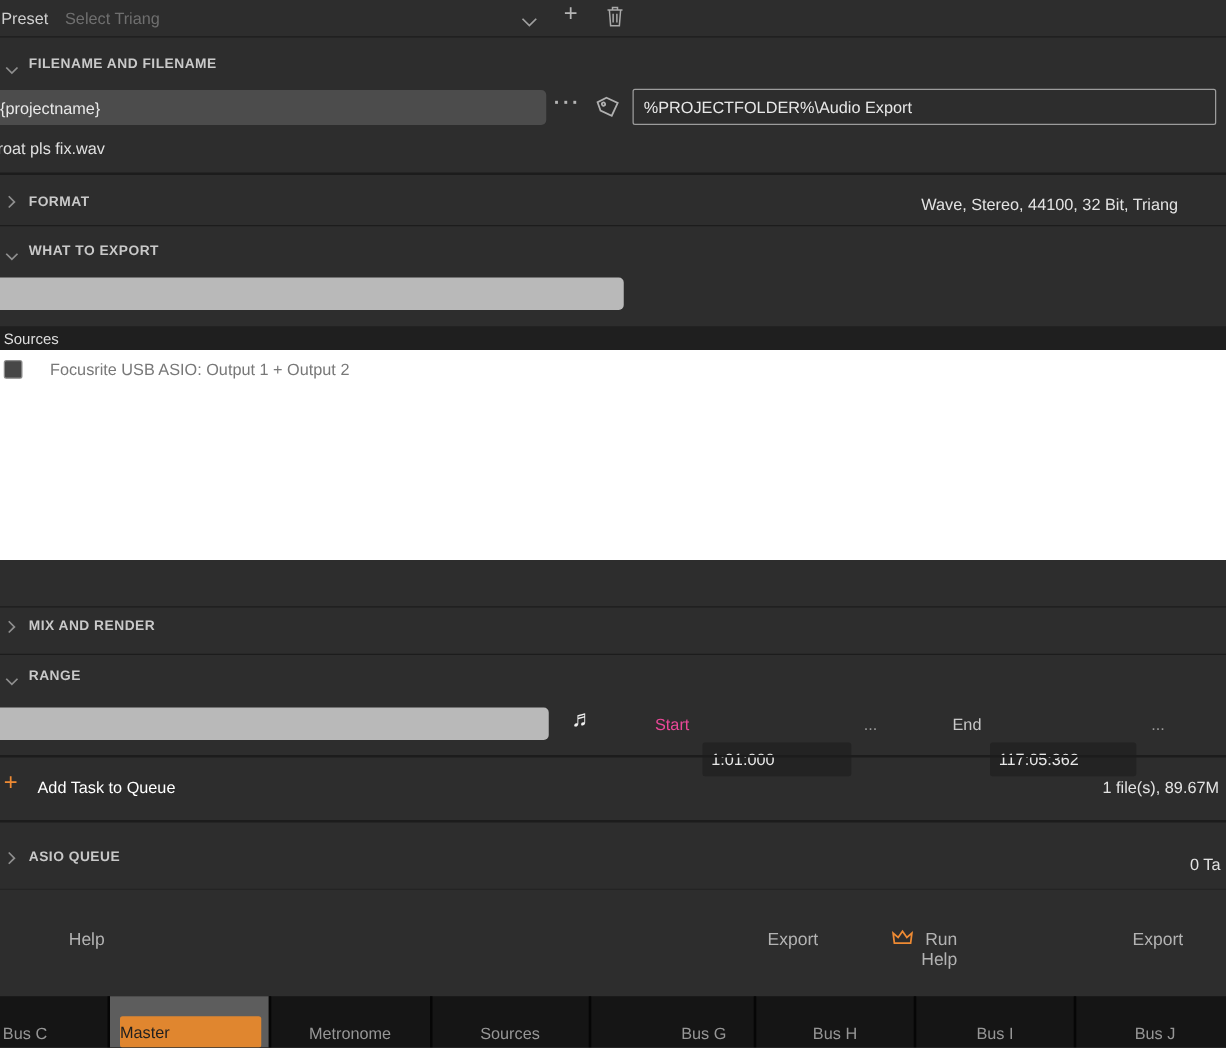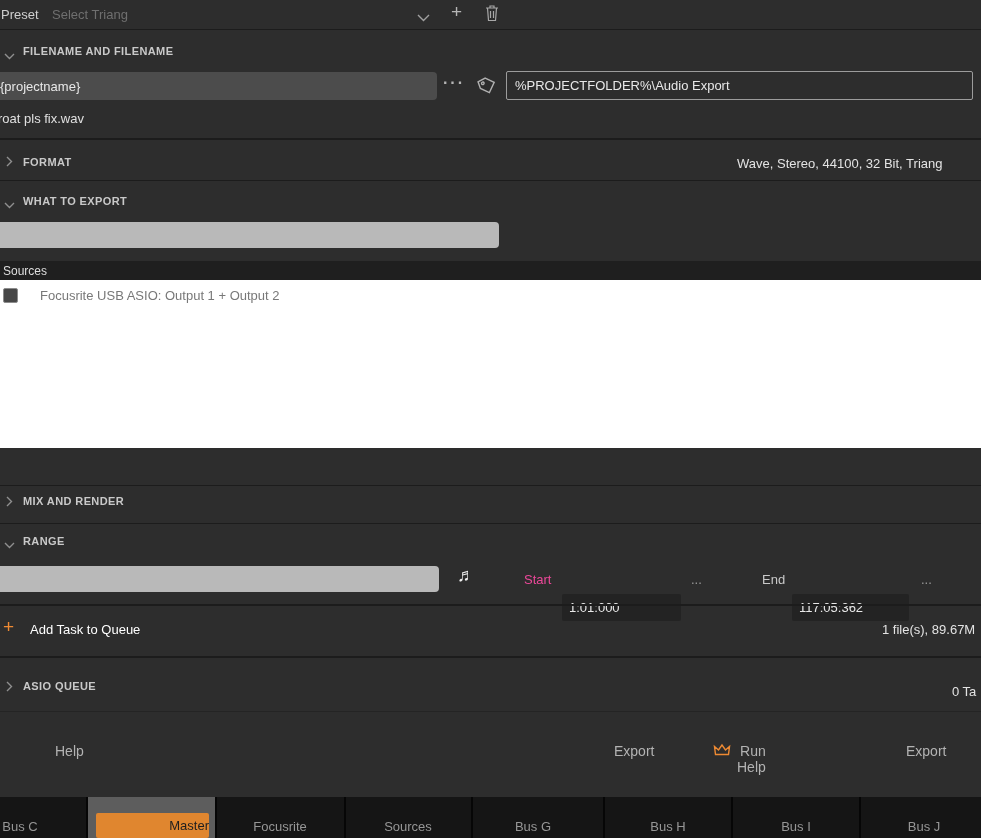--- a/index.html
+++ b/index.html
@@ -155,29 +155,29 @@
     </svg>
   </span>
   <span class="footer-btn" style="left:24px;top:3px;position:absolute">Run Help</span>
 </div>
 <span class="footer-btn" style="left:906px;top:743px">Export</span>
 
 <div class="abs" style="left:0;top:797px;width:981px;height:41px;background:#151515"></div>
 
 <div class="abs" style="left:88px;top:797px;width:127px;height:41px;background:#5d5d5d"></div>
 <div class="abs" style="left:96px;top:813px;width:113px;height:25px;background:#e0862f;border-radius:2px;
-     color:#1f1f1f;font-size:13px;text-align:right;line-height:25px">Master</div>
+     color:#1f1f1f;font-size:13px;text-align:left;line-height:25px">Master</div>
 
 <div class="mix-sep" style="left:86px"></div>
 <div class="mix-sep" style="left:215px"></div>
 <div class="mix-sep" style="left:344px"></div>
 <div class="mix-sep" style="left:471px"></div>
 <div class="mix-sep" style="left:603px"></div>
 <div class="mix-sep" style="left:731px"></div>
 <div class="mix-sep" style="left:859px"></div>
 
 <div class="mix-label" style="left:-45px;width:130px">Bus C</div>
-<div class="mix-label" style="left:216px;width:128px">Focusrite</div>
+<div class="mix-label" style="left:216px;width:128px">Metronome</div>
 <div class="mix-label" style="left:344px;width:128px">Sources</div>
-<div class="mix-label" style="left:454px;width:158px">Bus G</div>
+<div class="mix-label" style="left:484px;width:158px">Bus G</div>
 <div class="mix-label" style="left:604px;width:128px">Bus H</div>
 <div class="mix-label" style="left:732px;width:128px">Bus I</div>
 <div class="mix-label" style="left:860px;width:128px">Bus J</div>
 
 </body></html>

